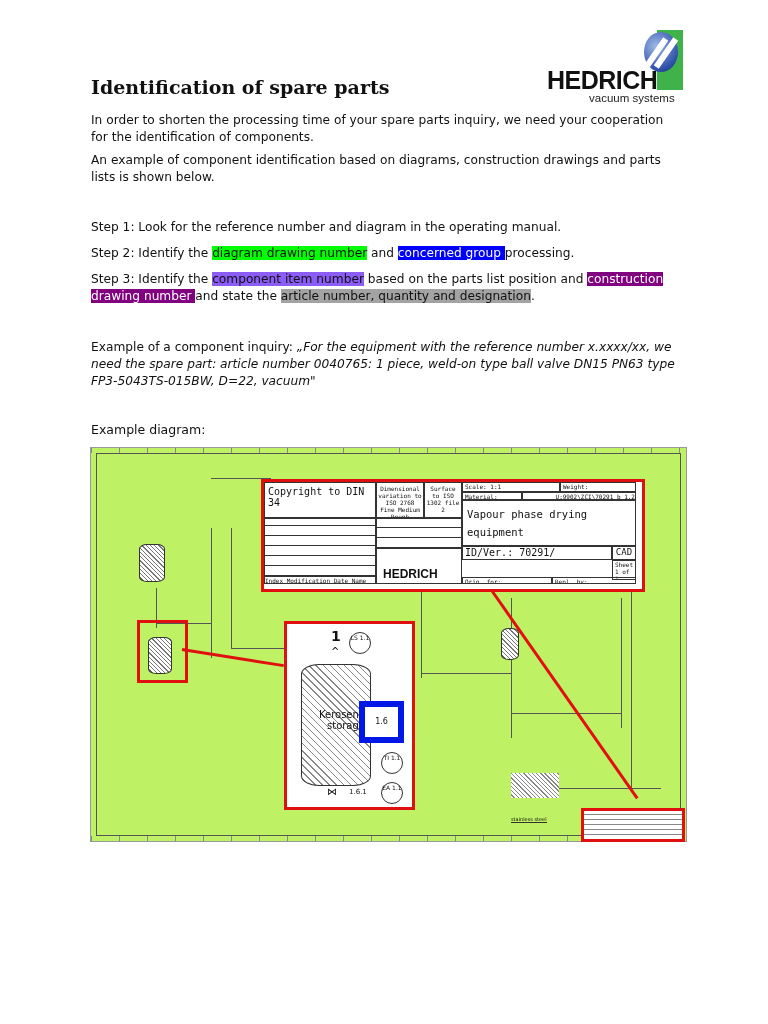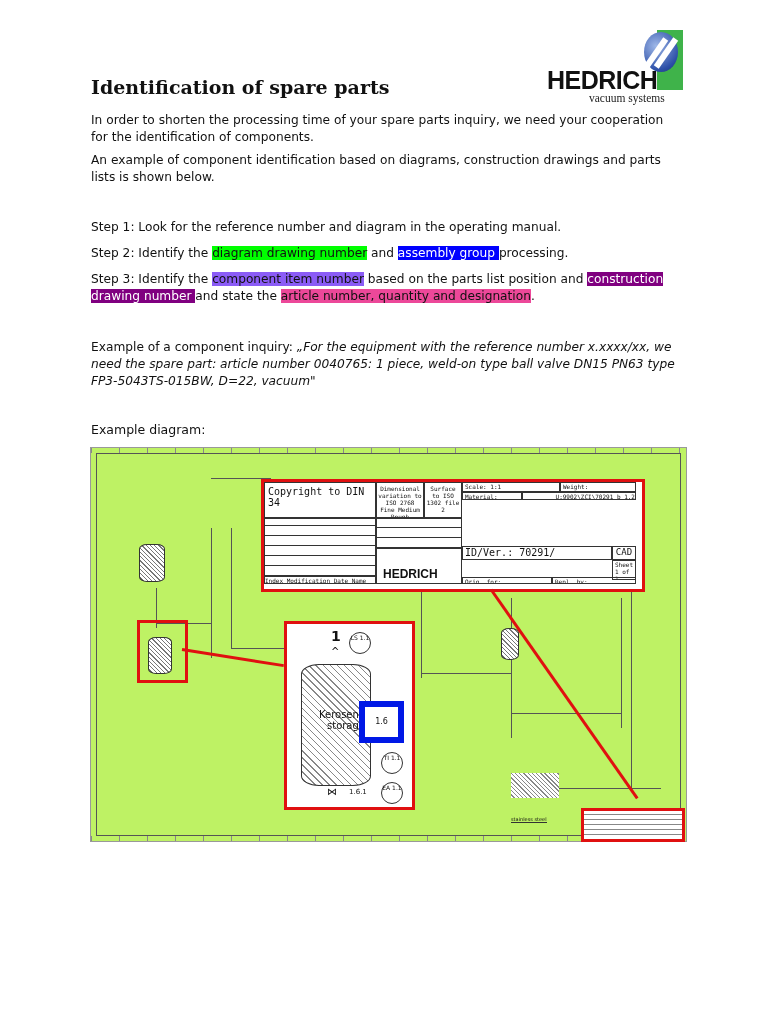--- a/index.html
+++ b/index.html
@@ -1,29 +1,29 @@
 <!DOCTYPE html>
 <html><head>
 <meta charset="utf-8">
 <style>
   html,body{margin:0;padding:0;background:#fff;}
   body{width:768px;height:1024px;position:relative;overflow:hidden;font-family:"DejaVu Sans","Liberation Sans",sans-serif;color:#111;}
   .logo{position:absolute;left:545px;top:28px;width:140px;height:80px;}
   .logo .word{position:absolute;left:2px;top:38px;font-family:"Liberation Sans",sans-serif;font-weight:bold;font-size:25px;letter-spacing:-0.5px;color:#111;}
-  .logo .sub{position:absolute;left:44px;top:64px;font-family:Liberation Serif, serif;font-size:11.5px;color:#222;}
+  .logo .sub{position:absolute;left:44px;top:64px;font-family:Liberation Sans, sans-serif;font-size:11.5px;color:#222;}
   .logo .green{position:absolute;left:112px;top:2px;width:26px;height:60px;background:#3fb34a;}
   .logo .ball{position:absolute;left:99px;top:4px;width:34px;height:40px;border-radius:50%;background:radial-gradient(circle at 35% 35%,#9fb8e8,#2c4fa8 70%,#1b2f70);}
   .logo .slash{position:absolute;width:6px;height:34px;background:#fff;top:8px;transform:rotate(35deg);}
   h1{position:absolute;left:91px;top:76px;margin:0;font-family:"DejaVu Serif","Liberation Serif",serif;font-weight:bold;font-size:19px;}
   .p{position:absolute;left:91px;width:590px;font-size:12.2px;line-height:17px;}
   .hl-green{background:#00ff00;}
   .hl-blue{background:#0000ff;color:#fff;}
   .hl-yellow{background:#8b5cf6;}
   .hl-purple{background:#800080;color:#fff;}
-  .hl-cyan{background:#ec4899;}
+  .hl-cyan{background:#a3a3a3;}
   .it{font-style:italic;}
   h2{position:absolute;left:91px;top:422px;margin:0;font-size:12.5px;font-weight:normal;}
   .diagram{position:absolute;left:90px;top:447px;width:595px;height:393px;border:1px solid #999;background:#bef264;}
   .diagram .inner{position:absolute;left:5px;top:5px;right:5px;bottom:5px;border:1px solid #555;}
   .ticks-top,.ticks-bot{position:absolute;left:0;right:0;height:5px;background:repeating-linear-gradient(90deg,#888 0 1px,transparent 1px 28px);}
   .ticks-top{top:0}.ticks-bot{bottom:0}
   .pipe{position:absolute;background:#555;}
   .tb{position:absolute;left:170px;top:31px;width:378px;height:107px;border:3px solid #e01010;background:#fff;font-family:"DejaVu Sans Mono","Liberation Mono",monospace;}
   .tb .cell{position:absolute;border:1px solid #333;box-sizing:border-box;font-size:6px;overflow:hidden;}
   .tb .copy{left:0;top:0;width:112px;height:36px;font-size:10px;padding:3px;}
@@ -53,21 +53,21 @@
 </div>
 
 <h1>Identification of spare parts</h1>
 
 <div class="p" style="top:112px">In order to shorten the processing time of your spare parts inquiry, we need your cooperation for the identification of components.</div>
 <div class="p" style="top:152px">An example of component identification based on diagrams, construction drawings and parts lists is shown below.</div>
 
 <div class="p" style="top:219px">Step 1: Look for the reference number and diagram in the operating manual.</div>
 
 <div class="p" style="top:245px">
-  <span>Step 2: Identify the </span><span class="hl-green">diagram drawing number</span><span> and </span><span class="hl-blue">assembly group </span><span>processing.</span>
+  <span>Step 2: Identify the </span><span class="hl-green">diagram drawing number</span><span> and </span><span class="hl-blue">concerned group </span><span>processing.</span>
 </div>
 
 <div class="p" style="top:271px">
   <span>Step 3: Identify the </span><span class="hl-yellow">component item number</span><span> based on the parts list position and </span><span class="hl-purple">construction drawing number </span><span> and state the </span><span class="hl-cyan">article number, quantity and designation</span><span>.</span>
 </div>
 
 <div class="p" style="top:339px">
   <span>Example of a component inquiry: </span><span class="it">„For the equipment with the reference number x.xxxx/xx, we need the spare part: article number 0040765: 1 piece, weld-on type ball valve DN15 PN63 type FP3-5043TS-015BW, D=22, vacuum"</span>
 </div>
 
@@ -95,20 +95,24 @@
   <div class="mini-tank" style="left:410px;top:180px;width:16px;height:30px"></div>
 
   <div class="tb">
     <div class="cell copy">Copyright to DIN 34</div>
     <div class="cell" style="left:112px;top:0;width:48px;height:36px;text-align:center;padding-top:2px">Dimensional variation to ISO 2768 Fine Medium Rough</div>
     <div class="cell" style="left:160px;top:0;width:38px;height:36px;text-align:center;padding-top:2px">Surface to ISO 1302 file 2</div>
     <div class="cell" style="left:198px;top:0;width:98px;height:10px;padding-left:2px">Scale: 1:1</div>
     <div class="cell" style="left:296px;top:0;width:76px;height:10px;padding-left:2px">Weight:</div>
     <div class="cell" style="left:198px;top:10px;width:60px;height:8px;padding-left:2px">Material:</div>
     <div class="cell" style="left:258px;top:10px;width:114px;height:8px;text-align:right">U:9902\ZCI\70291 b 1.2</div>
+    <div class="cell title" style="left:198px;top:18px;width:174px;height:46px;padding:4px 4px;line-height:18px">
+      <div>Vapour phase drying equipment</div>
+      <div>for transformers</div>
+    </div>
     <div class="cell" style="left:198px;top:64px;width:150px;height:14px;font-size:10px;padding-left:2px">ID/Ver.: 70291/</div>
     <div class="cell" style="left:348px;top:64px;width:24px;height:14px;font-size:9px;text-align:center">CAD</div>
     <div class="cell" style="left:348px;top:78px;width:24px;height:20px;padding-left:2px">Sheet 1 of 1</div>
     <div class="cell" style="left:198px;top:95px;width:90px;height:7px;padding-left:2px">Orig. for:</div>
     <div class="cell" style="left:288px;top:95px;width:84px;height:7px;padding-left:2px">Repl. by:</div>
     <div class="cell" style="left:112px;top:36px;width:86px;height:30px;background:repeating-linear-gradient(0deg,#fff 0 9px,#333 9px 10px)"></div>
     <div class="cell" style="left:112px;top:66px;width:86px;height:36px;padding:18px 0 0 6px;font-family:'Liberation Sans',sans-serif;font-weight:bold;font-size:12px">HEDRICH</div>
     <div class="cell" style="left:0;top:36px;width:112px;height:58px;background:repeating-linear-gradient(0deg,#fff 0 9px,#333 9px 10px)"></div>
     <div class="cell" style="left:0;top:94px;width:112px;height:8px">
       <span>Index</span> <span>Modification</span> <span>Date</span> <span>Name</span>

